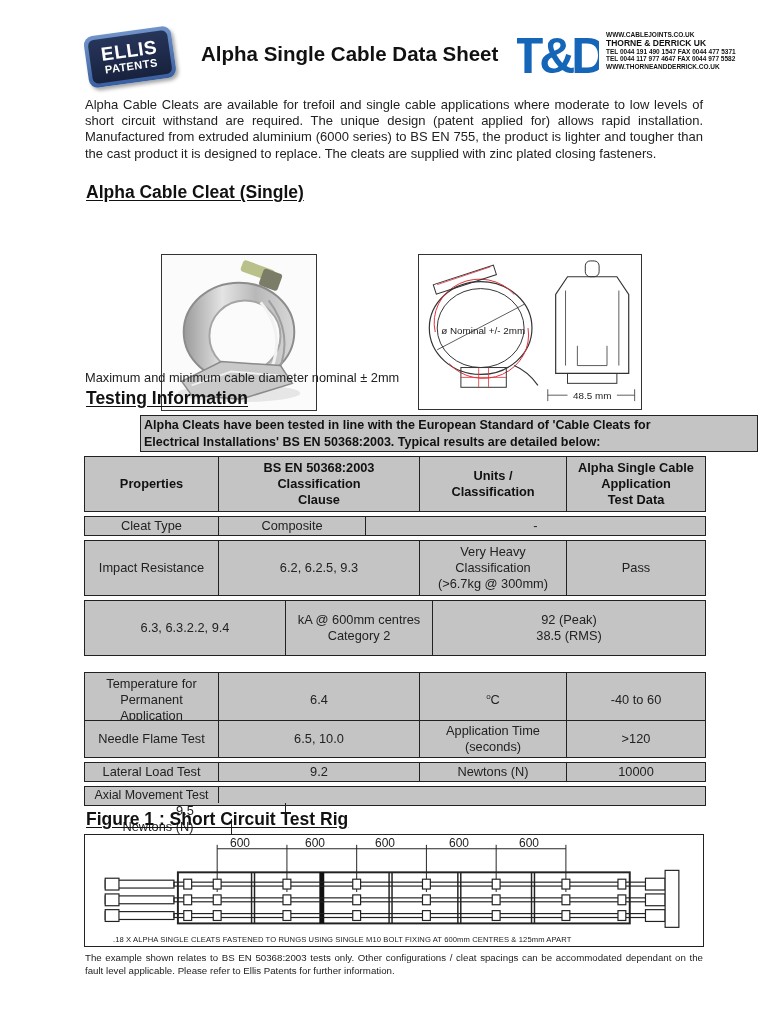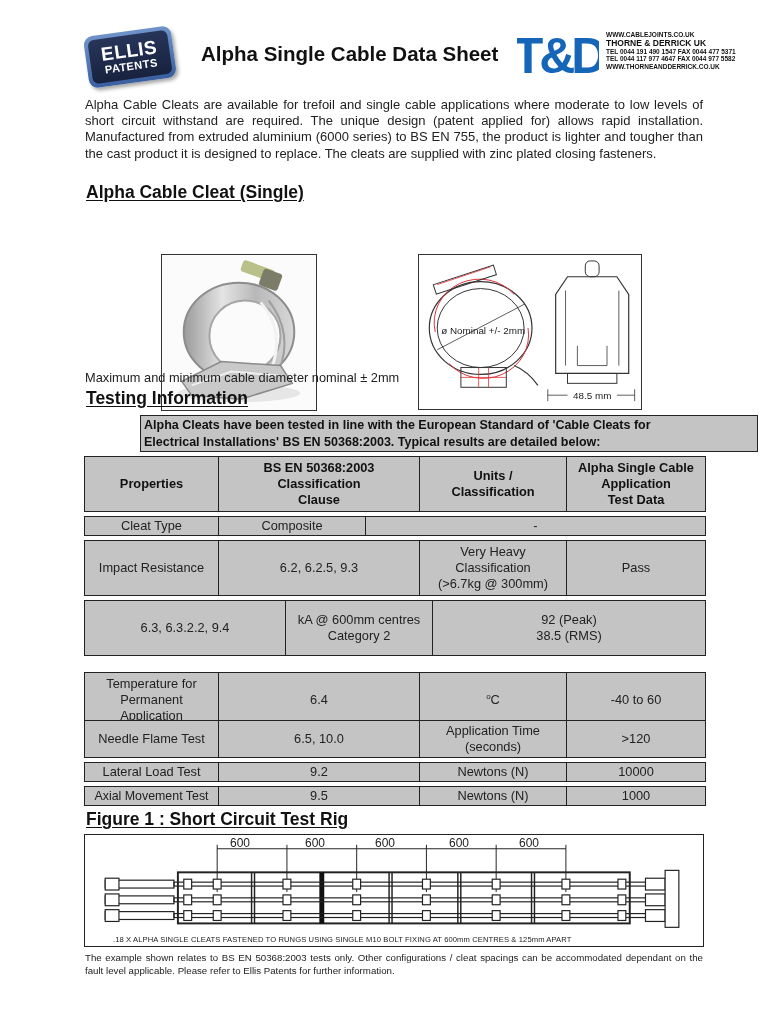--- a/index.html
+++ b/index.html
@@ -248,21 +248,21 @@
   <div class="cell c4">&gt;120</div>
 </div>
 
 <div class="trow" style="top:762px; height:20px;">
   <div class="cell c1">Lateral Load Test</div>
   <div class="cell c2">9.2</div>
   <div class="cell c3">Newtons (N)</div>
   <div class="cell c4">10000</div>
 </div>
 
-<div class="trow" style="top:786px; height:20px;">
+<div class="trow" style="top:786px; height:20px;flex-direction:column;">
   <div class="cell c1" style="font-size:12.4px;">Axial Movement Test</div>
   <div class="cell c2">9.5</div>
   <div class="cell c3">Newtons (N)</div>
   <div class="cell c4">1000</div>
 </div>
 
 <div class="section-h" style="top:809px;">Figure 1 : Short Circuit Test Rig</div>
 
 <div class="figure-box">
   <svg viewBox="0 0 620 113">

